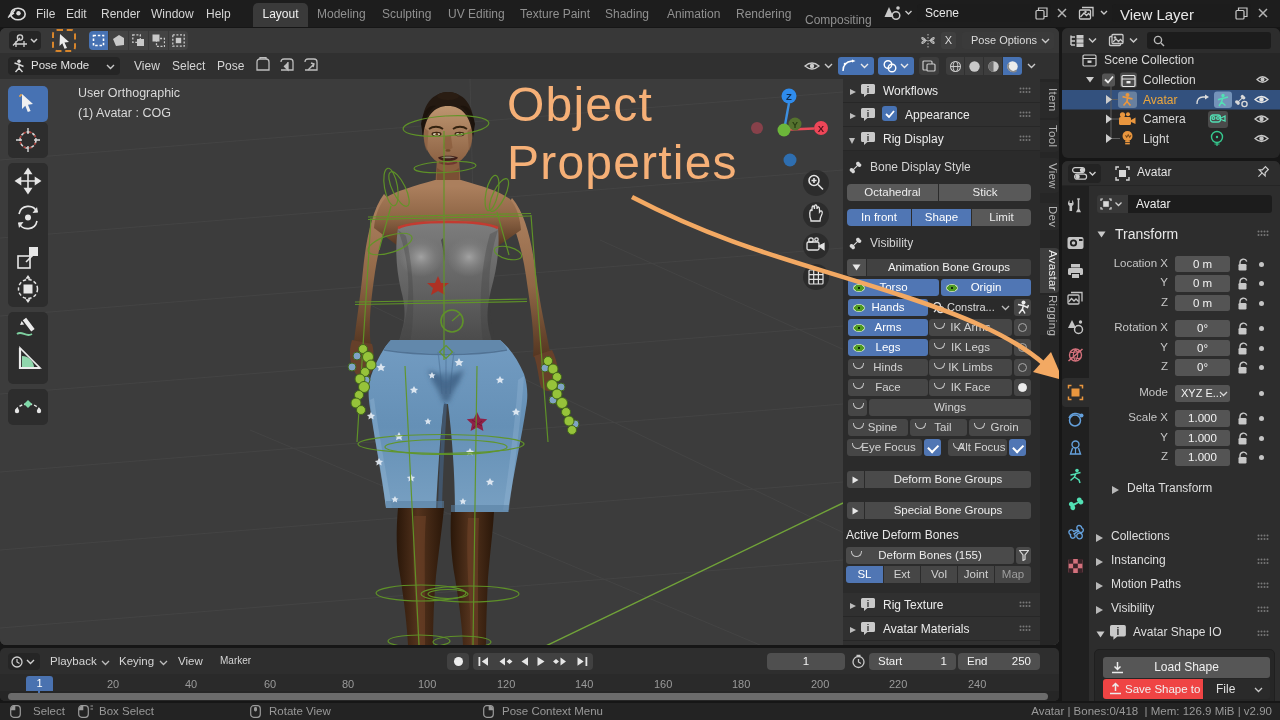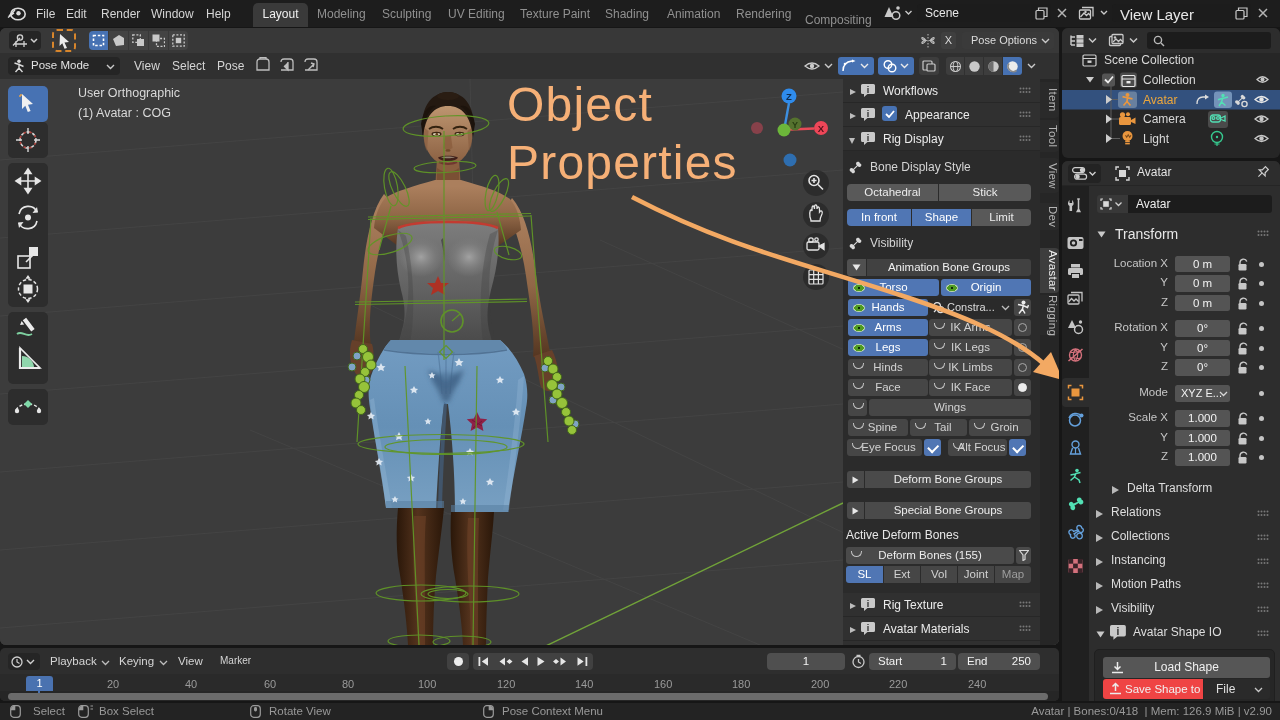--- a/index.html
+++ b/index.html
@@ -1225,36 +1225,20 @@
             <path d="M3,6 L3,4.5 a3.5,3.5 0 0 1 6.8,-1" fill="none" stroke="#c8c8c8" stroke-width="1.4"></path>
             <rect x="1.5" y="6" width="8" height="6.5" rx="1.2" fill="#c8c8c8"></rect>
           </svg>
           <i class="adot"></i>
         </div>
 
       <div class="prow" style="left:0;top:292px;width:191px;">
           <i class="parr" style="left:23px;"></i>
           <span class="abs" style="left:38px;top:3px;">Delta Transform</span>
         </div>
-      <div class="prow" style="left:0;top:316px;width:191px;">
-          <i class="parr" style="left:7px;"></i>
-          <span class="abs" style="left:22px;top:3px;">Relations</span>
-        <svg class="abs" style="left:168px;top:8px;" width="13" height="8" viewBox="0 0 13 8">
-            <g fill="#787878">
-              <circle cx="1.5" cy="1.5" r="1"></circle>
-              <circle cx="4.5" cy="1.5" r="1"></circle>
-              <circle cx="7.5" cy="1.5" r="1"></circle>
-              <circle cx="10.5" cy="1.5" r="1"></circle>
-              <circle cx="1.5" cy="5" r="1"></circle>
-              <circle cx="4.5" cy="5" r="1"></circle>
-              <circle cx="7.5" cy="5" r="1"></circle>
-              <circle cx="10.5" cy="5" r="1"></circle>
-            </g>
-          </svg>
-        </div>
       <div class="prow" style="left:0;top:340px;width:191px;">
           <i class="parr" style="left:7px;"></i>
           <span class="abs" style="left:22px;top:3px;">Collections</span>
         <svg class="abs" style="left:168px;top:8px;" width="13" height="8" viewBox="0 0 13 8">
             <g fill="#787878">
               <circle cx="1.5" cy="1.5" r="1"></circle>
               <circle cx="4.5" cy="1.5" r="1"></circle>
               <circle cx="7.5" cy="1.5" r="1"></circle>
               <circle cx="10.5" cy="1.5" r="1"></circle>
               <circle cx="1.5" cy="5" r="1"></circle>

